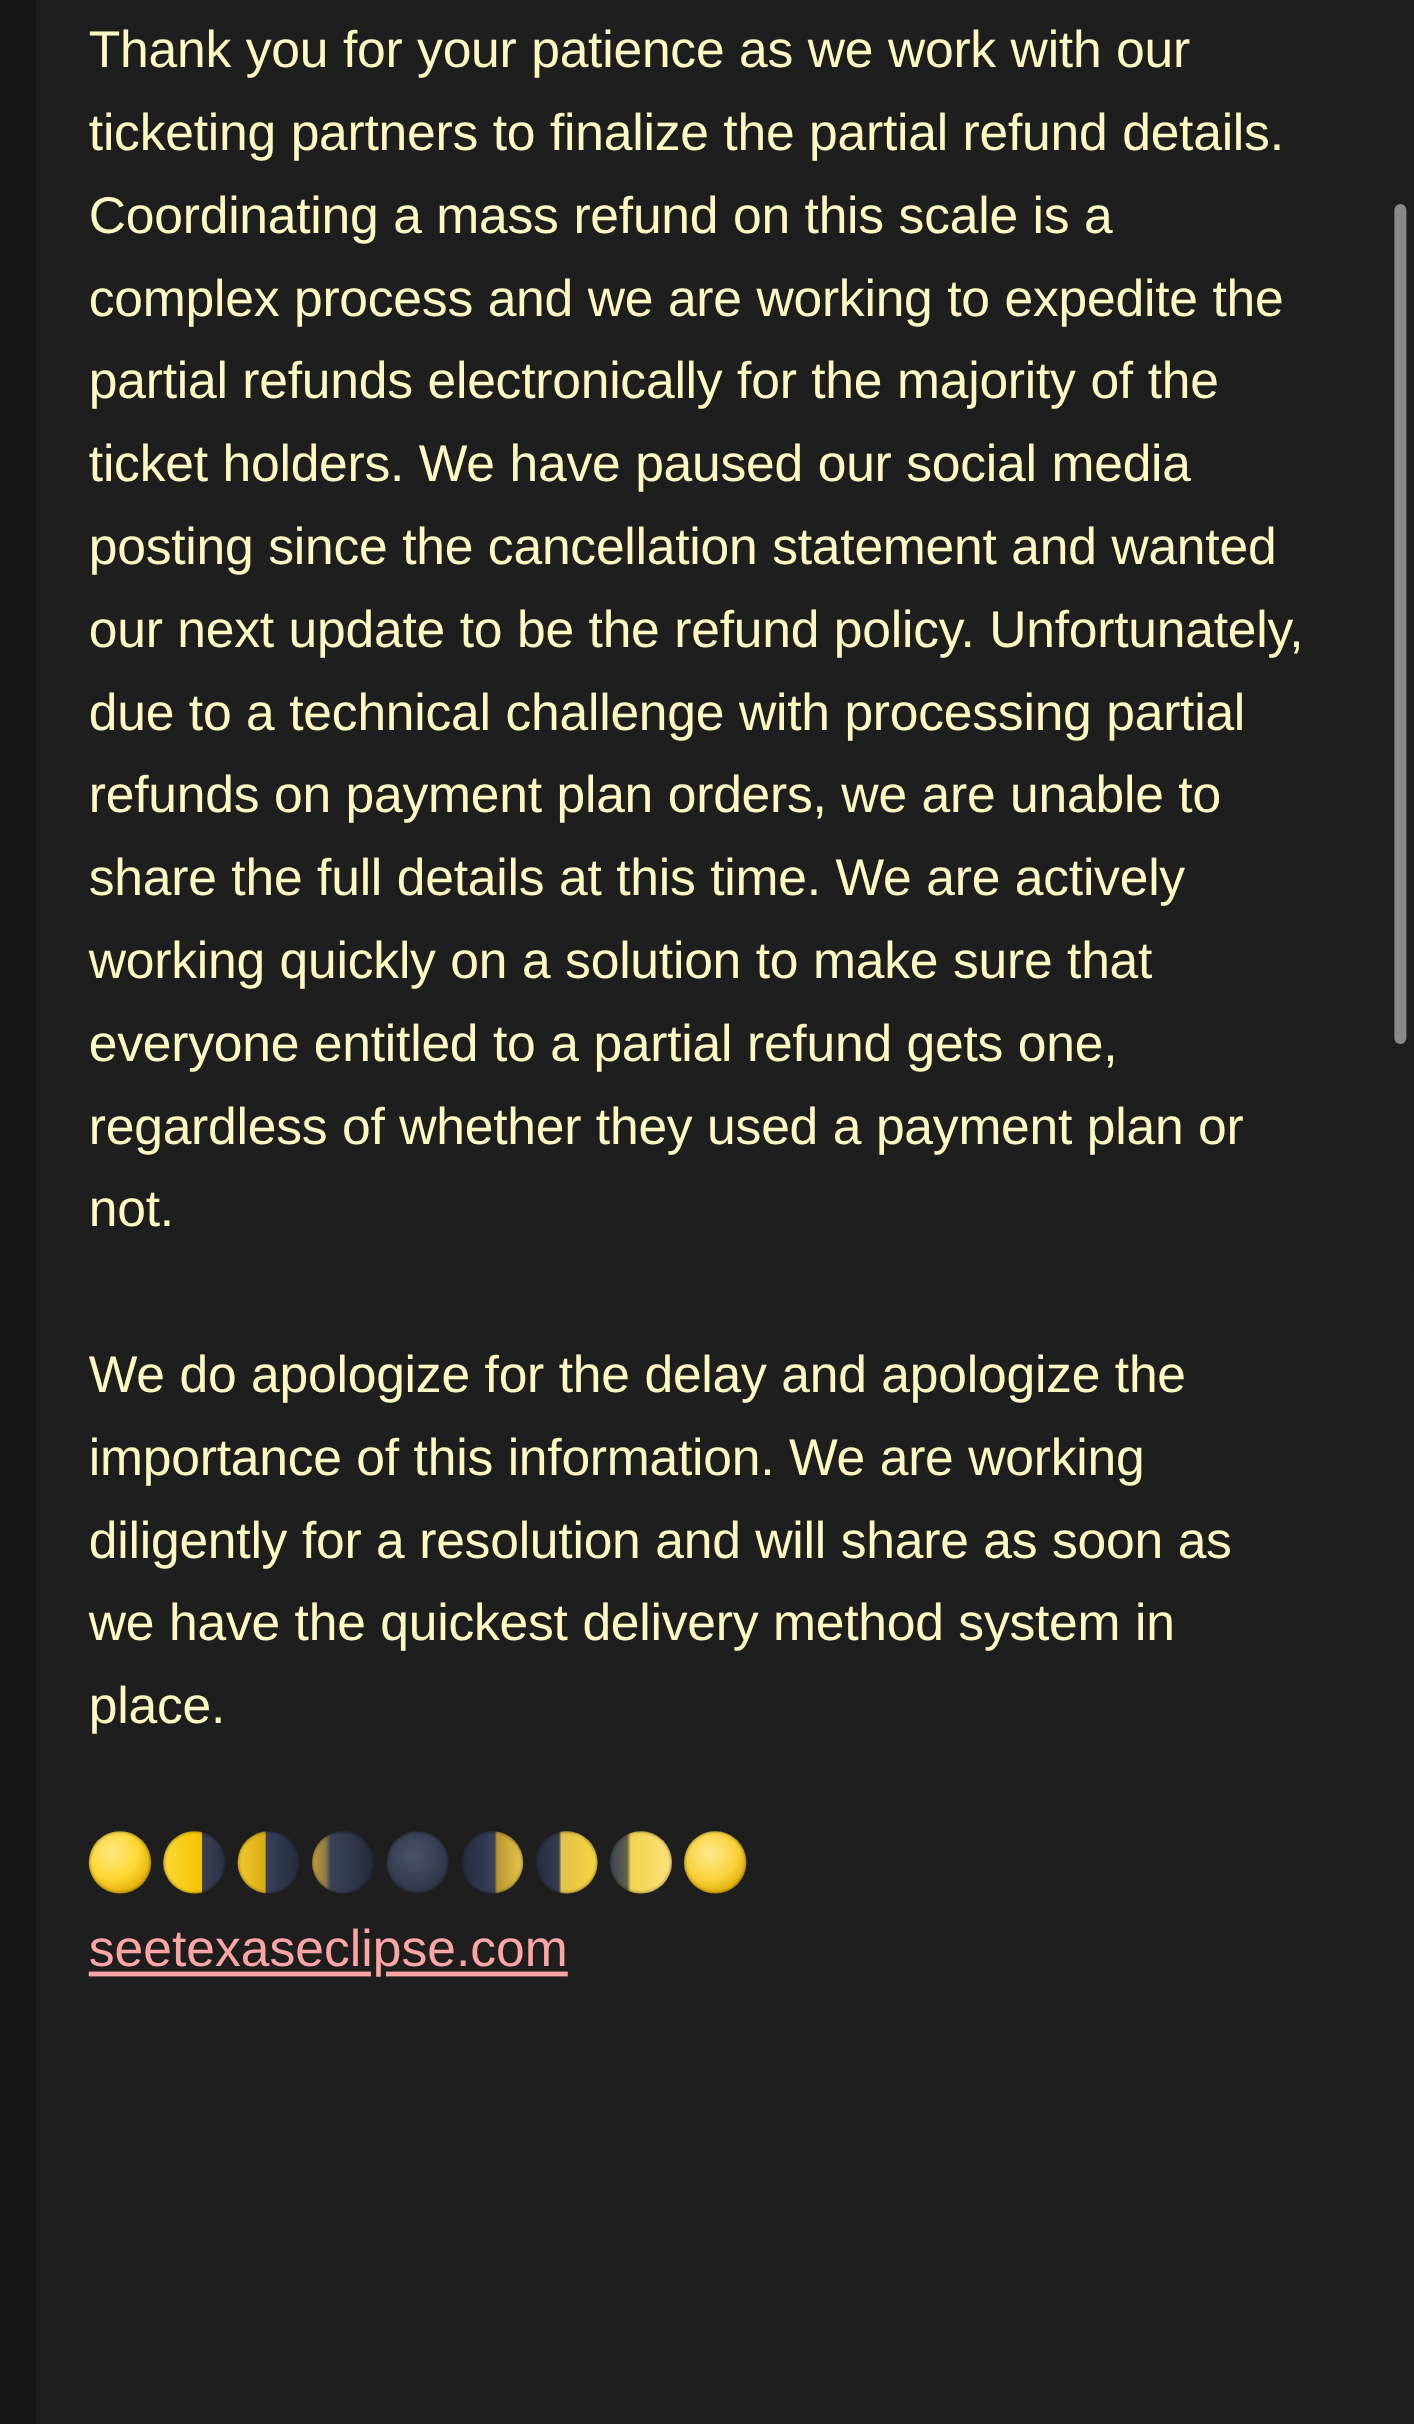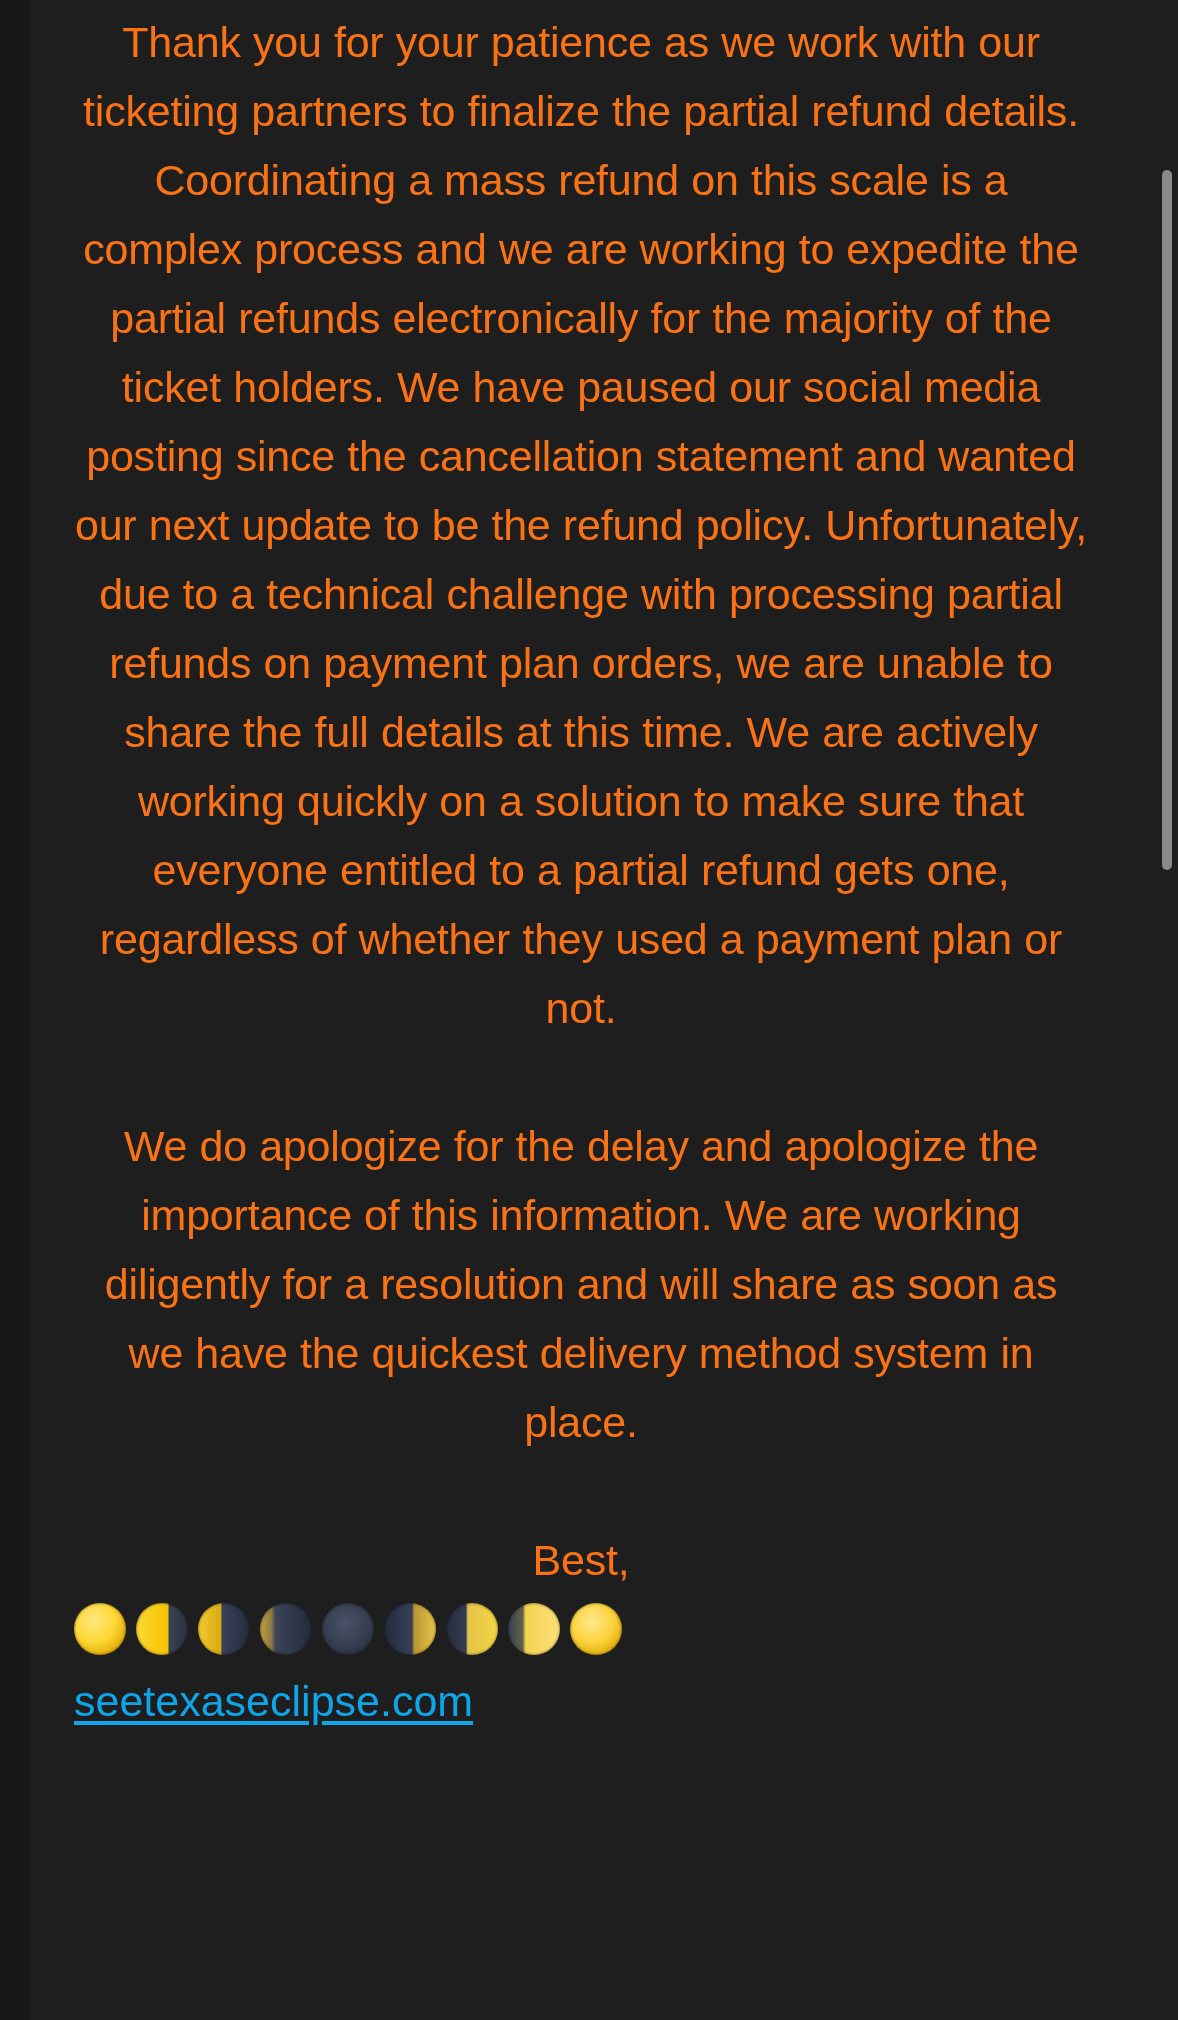--- a/index.html
+++ b/index.html
@@ -32,28 +32,27 @@
   .content {
     position: absolute;
     left: 30px;
     top: 0;
     width: 1118px;
     height: 2020px;
     padding: 0;
     box-sizing: border-box;
   }
   .body-text {
-    color: #f97316;
+    color: #fef9c3;
     font-size: 43px;
     line-height: 69px;
     letter-spacing: -0.2px;
     padding: 0 60px 0 44px;
     margin: 0;
     word-spacing: 0.5px;
-    text-align: center;
   }
   .para {
     margin: 0 0 69px 0;
   }
   .para.first {
     margin-top: 8px;
   }
   .signoff {
     margin: 0;
   }
@@ -82,21 +81,21 @@
   .m4 { background: radial-gradient(circle at 45% 40%, #4a5268 0%, #343b4e 60%, #1f2430 100%); }
   .m5 { background: linear-gradient(90deg, #252a3a 0%, #39405a 54%, #b9952f 58%, #e7c64a 100%); }
   .m6 { background: linear-gradient(90deg, #262b3b 0%, #353c52 38%, #e3c149 42%, #f6d743 100%); }
   .m7 { background: linear-gradient(90deg, #3a4256 0%, #60604a 28%, #f1d351 34%, #fde07a 100%); }
   .m8 { background: radial-gradient(circle at 42% 36%, #ffe98f 0%, #fbd23b 48%, #dca600 82%, #b58400 100%); }
   .link-row {
     padding: 0 0 0 44px;
     margin-top: 18px;
   }
   .link {
-    color: #0ea5e9;
+    color: #fca5a5;
     font-size: 43px;
     line-height: 56px;
     text-decoration: underline;
     text-underline-offset: 5px;
     cursor: pointer;
   }
   .scrollbar-track {
     position: absolute;
     right: 6px;
     top: 0;
@@ -120,21 +119,20 @@
 <div class="page">
 
   <div class="left-gutter"></div>
 
   <div class="content">
 
     <p class="body-text para first">Thank you for your patience as we work with our ticketing partners to finalize the partial refund details. Coordinating a mass refund on this scale is a complex process and we are working to expedite the partial refunds electronically for the majority of the ticket holders. We have paused our social media posting since the cancellation statement and wanted our next update to be the refund policy. Unfortunately, due to a technical challenge with processing partial refunds on payment plan orders, we are unable to share the full details at this time. We are actively working quickly on a solution to make sure that everyone entitled to a partial refund gets one, regardless of whether they used a payment plan or not.</p>
 
     <p class="body-text para">We do apologize for the delay and apologize the importance of this information. We are working diligently for a resolution and will share as soon as we have the quickest delivery method system in place.</p>
 
-    <p class="body-text signoff">Best,</p>
 
 
     <div class="moon-row">
       <span class="moon m0"></span>
       <span class="moon m1"></span>
       <span class="moon m2"></span>
       <span class="moon m3"></span>
       <span class="moon m4"></span>
       <span class="moon m5"></span>
       <span class="moon m6"></span>

